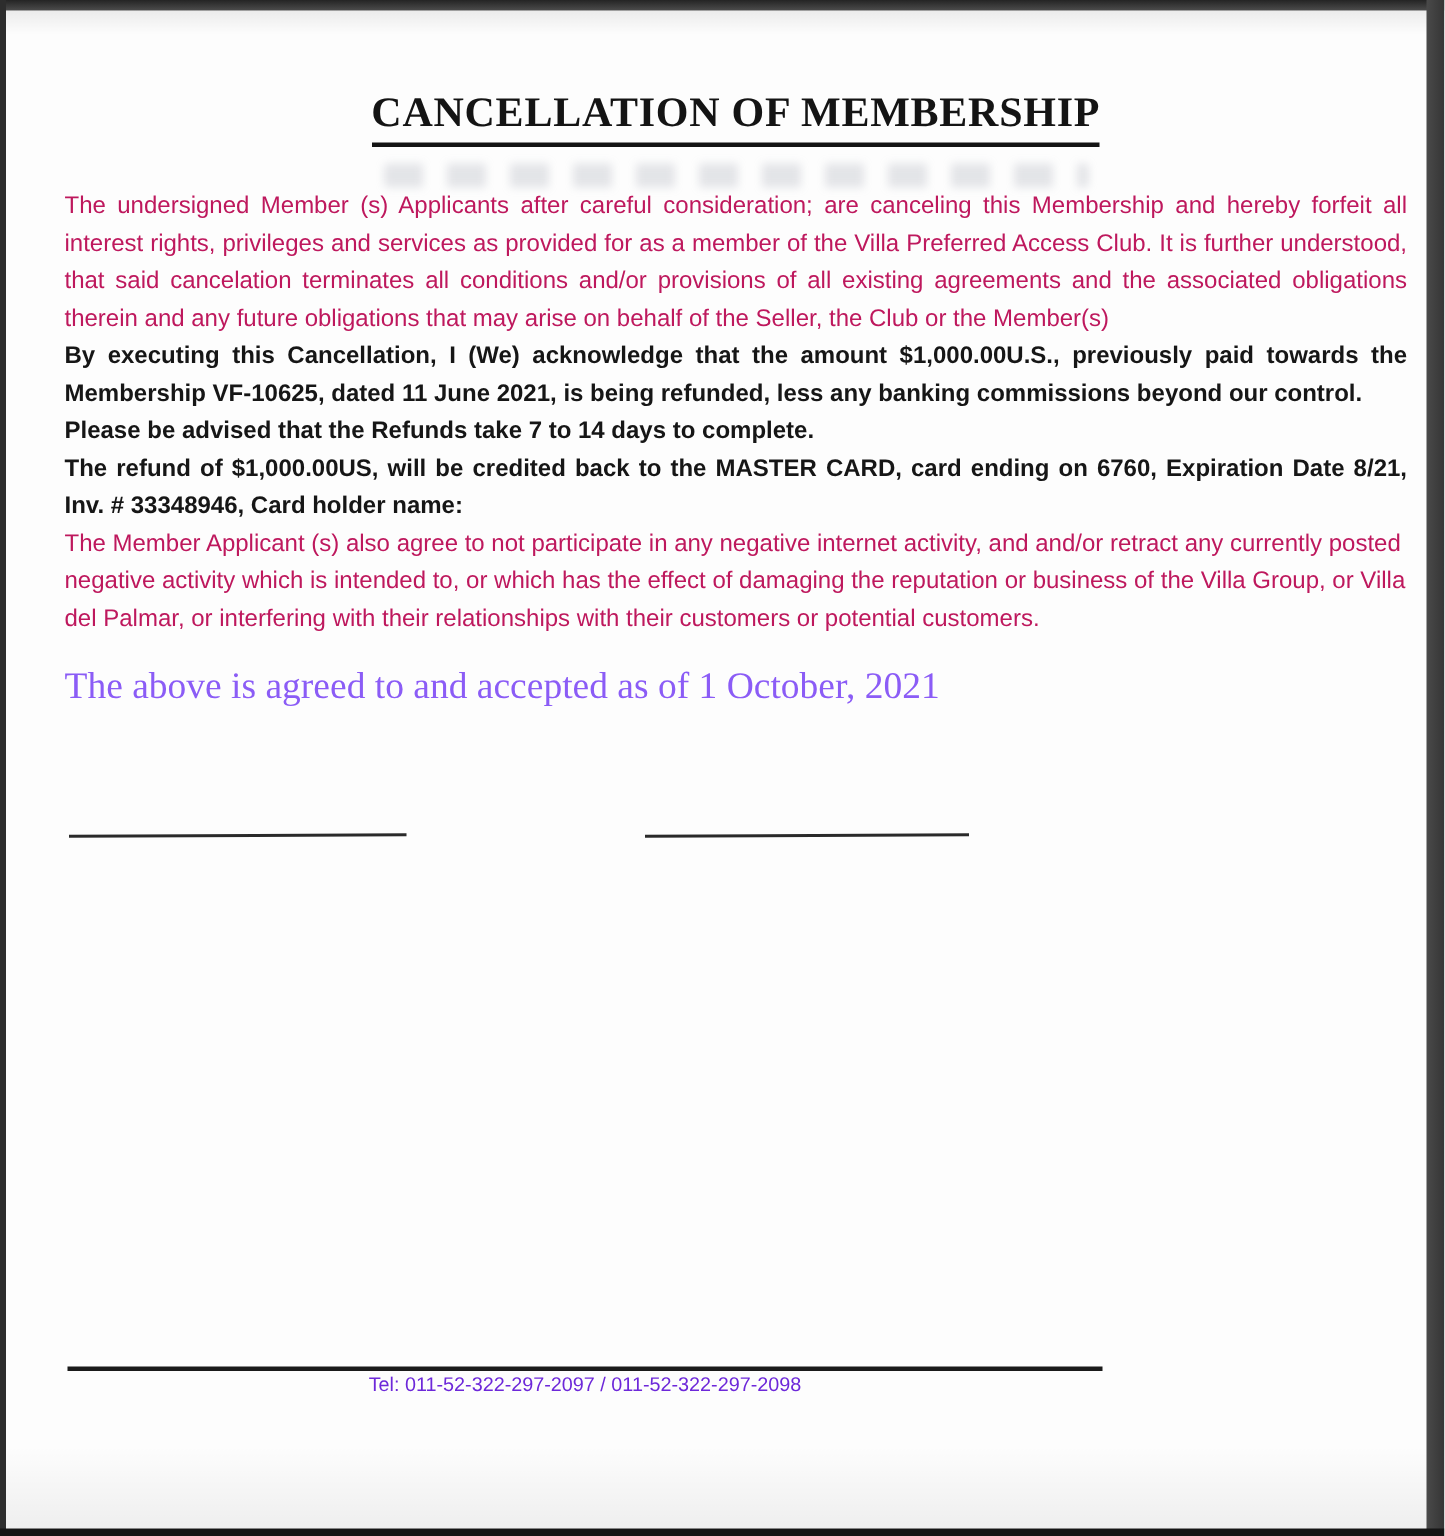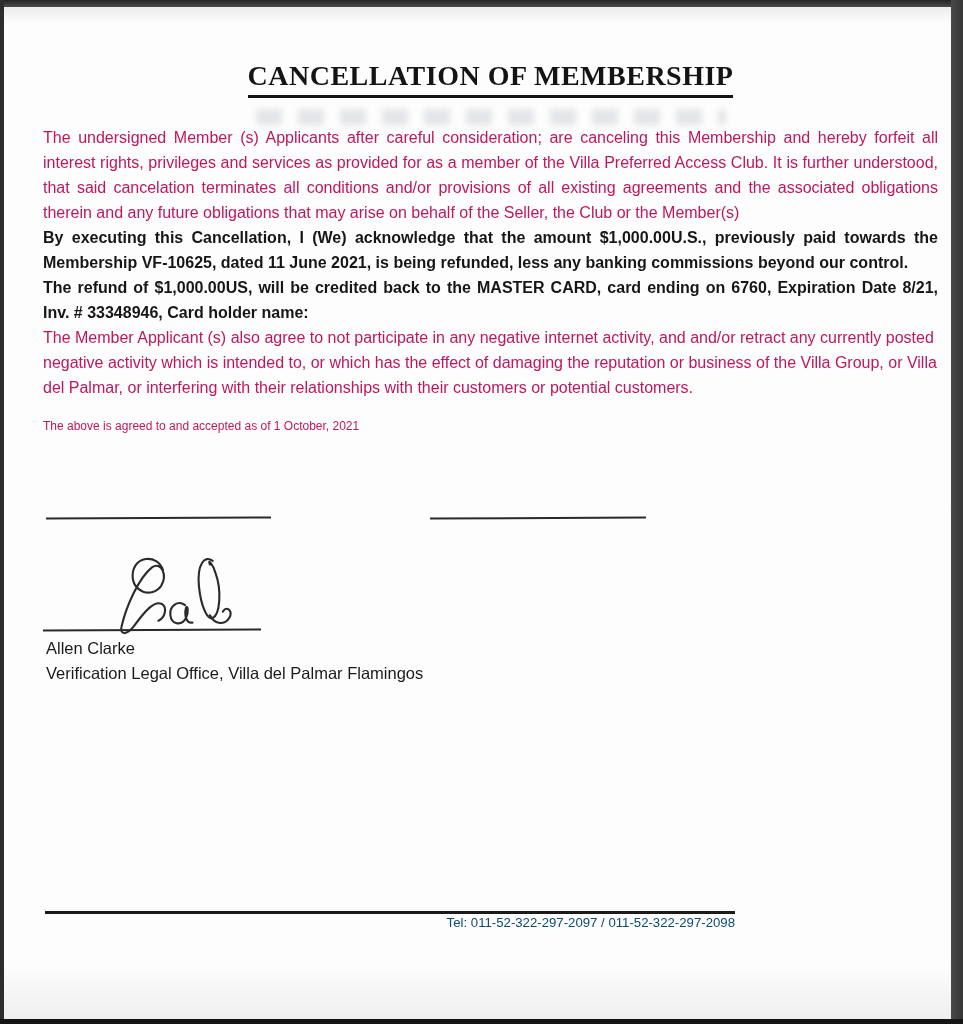--- a/index.html
+++ b/index.html
@@ -57,23 +57,23 @@
   p.justify{text-align:justify;}
   p.bold{font-weight:700;color:#161616;}
   .mt-intro{margin-top:26px;}
   .mt-ack{margin-top:30px;}
   .mt-advise{margin-top:27px;}
   .mt-credit{margin-top:34px;}
   .mt-neg{margin-top:40px;line-height:22.5px;}
 
   p.acceptance{
     margin:19px 0 0 0;
-    font-family:Liberation Sans, sans-serif;
-    font-size:12px;
-    color:#be185d;
+    font-family:Liberation Serif, serif;
+    font-size:25px;
+    color:#8b5cf6;
   }
 
   .sig-lines-row{
     margin-top:84px;
     display:flex;
     align-items:flex-start;
   }
   .sig-line{height:2px;background:#2a2a2a;}
   .sig-line.left{width:225px;margin-left:3px;transform:rotate(-0.25deg);}
   .sig-line.right{width:216px;margin-left:159px;transform:rotate(-0.3deg);}
@@ -93,21 +93,21 @@
     z-index:2;
   }
   .footer-line1{margin-top:5px;font-size:13.2px;line-height:17px;color:#222;}
   .footer-mono{
     font-family:"Liberation Mono", monospace;
     color:#8a8a8a;
     font-size:12.5px;
     letter-spacing:0.5px;
     margin-right:4px;
   }
-  .footer-line2{font-size:13.2px;line-height:18px;color:#0c4a6e;text-align:right;}
+  .footer-line2{font-size:13.2px;line-height:18px;color:#6d28d9;}
 </style>
 </head>
 <body>
 
 <div class="page">
 
   <div class="edge-top"></div>
   <div class="edge-top-fade"></div>
   <div class="edge-left"></div>
   <div class="edge-right"></div>
@@ -119,45 +119,33 @@
     <h1 class="doc-title">
       <span class="underlined">CANCELLATION OF MEMBERSHIP</span>
     </h1>
 
     <div class="scan-artifact"></div>
 
     <p class="body justify mt-intro">The undersigned Member (s) Applicants after careful consideration; are canceling this Membership and hereby forfeit all interest rights, privileges and services as provided for as a member of the Villa Preferred Access Club. It is further understood, that said cancelation terminates all conditions and/or provisions of all existing agreements and the associated obligations therein and any future obligations that may arise on behalf of the Seller, the Club or the Member(s)</p>
 
     <p class="body bold justify mt-ack">By executing this Cancellation, I (We) acknowledge that the amount $1,000.00U.S., previously paid towards the Membership VF-10625, dated 11 June 2021, is being refunded, less any banking commissions beyond our control.</p>
 
+    <p class="body bold mt-advise">Please be advised that the Refunds take 7 to 14 days to complete.</p>
 
     <p class="body bold justify mt-credit">The refund of $1,000.00US, will be credited back to the MASTER CARD, card ending on 6760, Expiration Date 8/21, Inv. # 33348946, Card holder name:</p>
 
     <p class="body mt-neg">The Member Applicant (s) also agree to not participate in any negative internet activity, and and/or retract any currently posted negative activity which is intended to, or which has the effect of damaging the reputation or business of the Villa Group, or Villa del Palmar, or interfering with their relationships with their customers or potential customers.</p>
 
     <p class="acceptance">The above is agreed to and accepted as of 1 October, 2021</p>
 
     <div class="sig-lines-row">
       <div class="sig-line left"></div>
       <div class="sig-line right"></div>
     </div>
 
-    <div class="sig-block">
-      <svg class="sig-script" width="175" height="92" viewBox="0 0 190 100" fill="none">
-        <g stroke="#2b2b2b" stroke-width="2.3" stroke-linecap="round" fill="none">
-          <path d="M 76 23 C 70 5, 44 7, 43 28 C 42 47, 64 54, 74 40 C 81 28, 74 13, 64 20 C 50 31, 36 62, 31 84 C 28.5 93, 36 95, 45 83 C 56 68, 67 55, 75 60 C 81 64, 78 75, 71 78"></path>
-          <path d="M 100 61 C 92 55, 83 62, 84 72 C 85 82, 96 84, 101 75 C 104 69, 103 60, 101 64 C 99 72, 101 81, 108 80"></path>
-          <path d="M 130 13 C 121 6, 113 17, 115 40 C 117 61, 124 78, 130 75 C 138 71, 140 45, 133 26 C 130 16, 124 10, 127 17"></path>
-          <path d="M 127 72 C 132 82, 144 84, 149 73 C 151 66, 145 62, 141 68"></path>
-        </g>
-      </svg>
-      <div class="sig-underline"></div>
-      <div class="signer-name">Allen Clarke</div>
-      <div class="signer-title">Verification Legal Office, Villa del Palmar Flamingos</div>
-    </div>
 
   </div>
 
   <div class="doc-footer">
     <div class="footer-line2">Tel: 011-52-322-297-2097 / 011-52-322-297-2098</div>
   </div>
 
 </div>
 
 </body></html>

